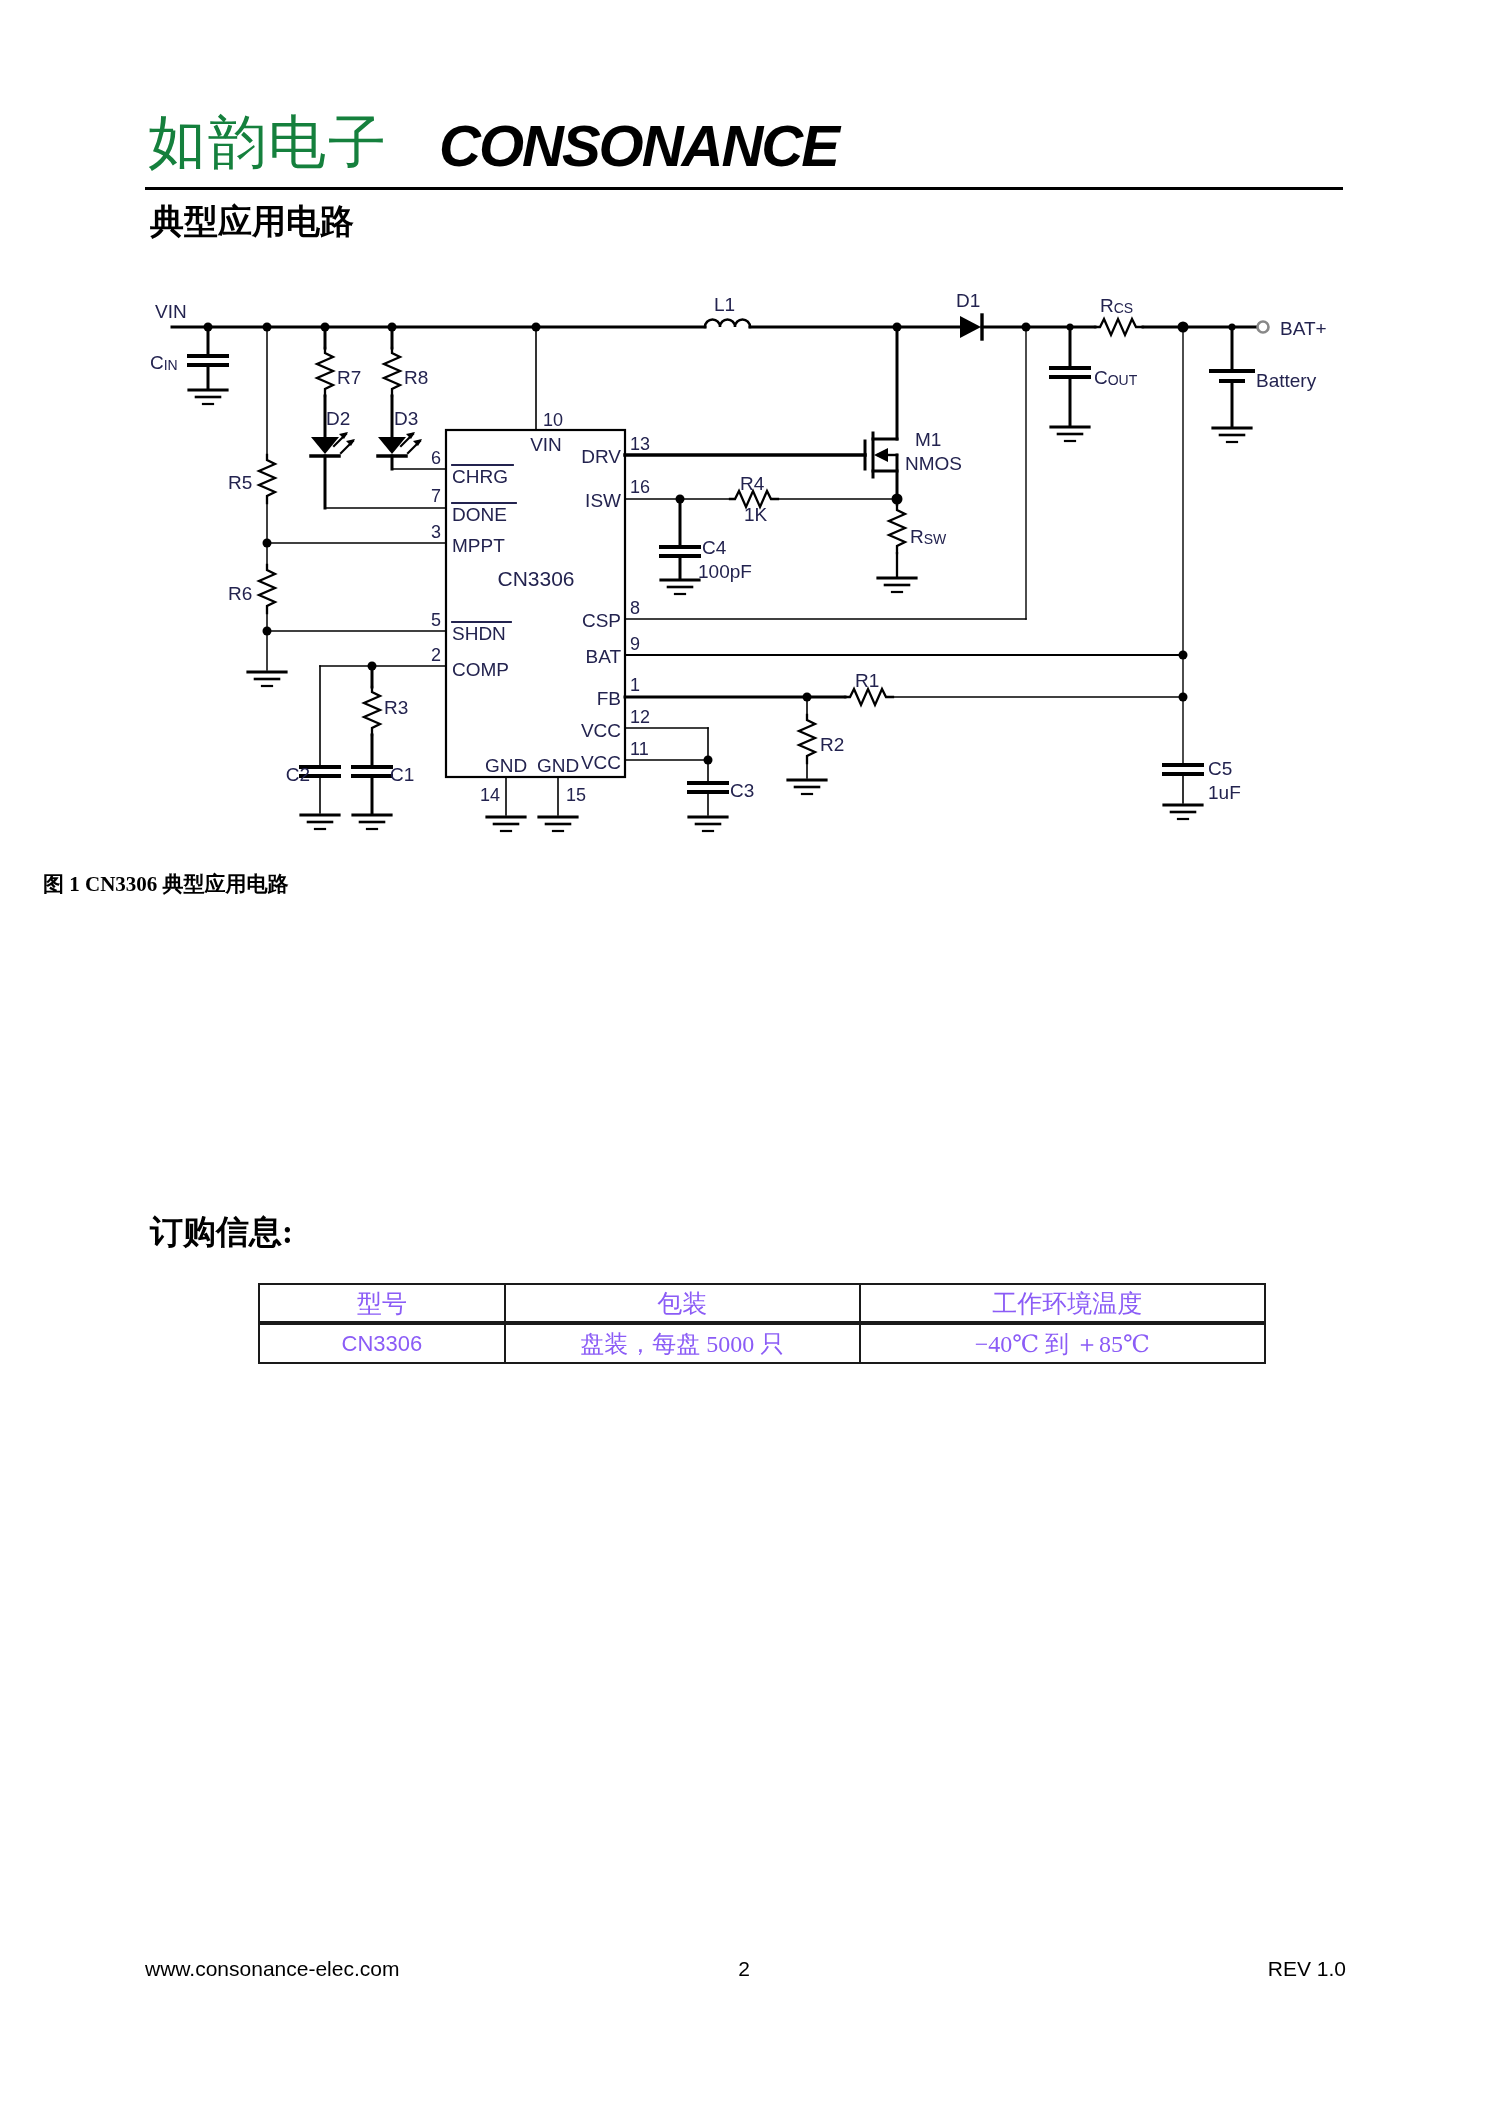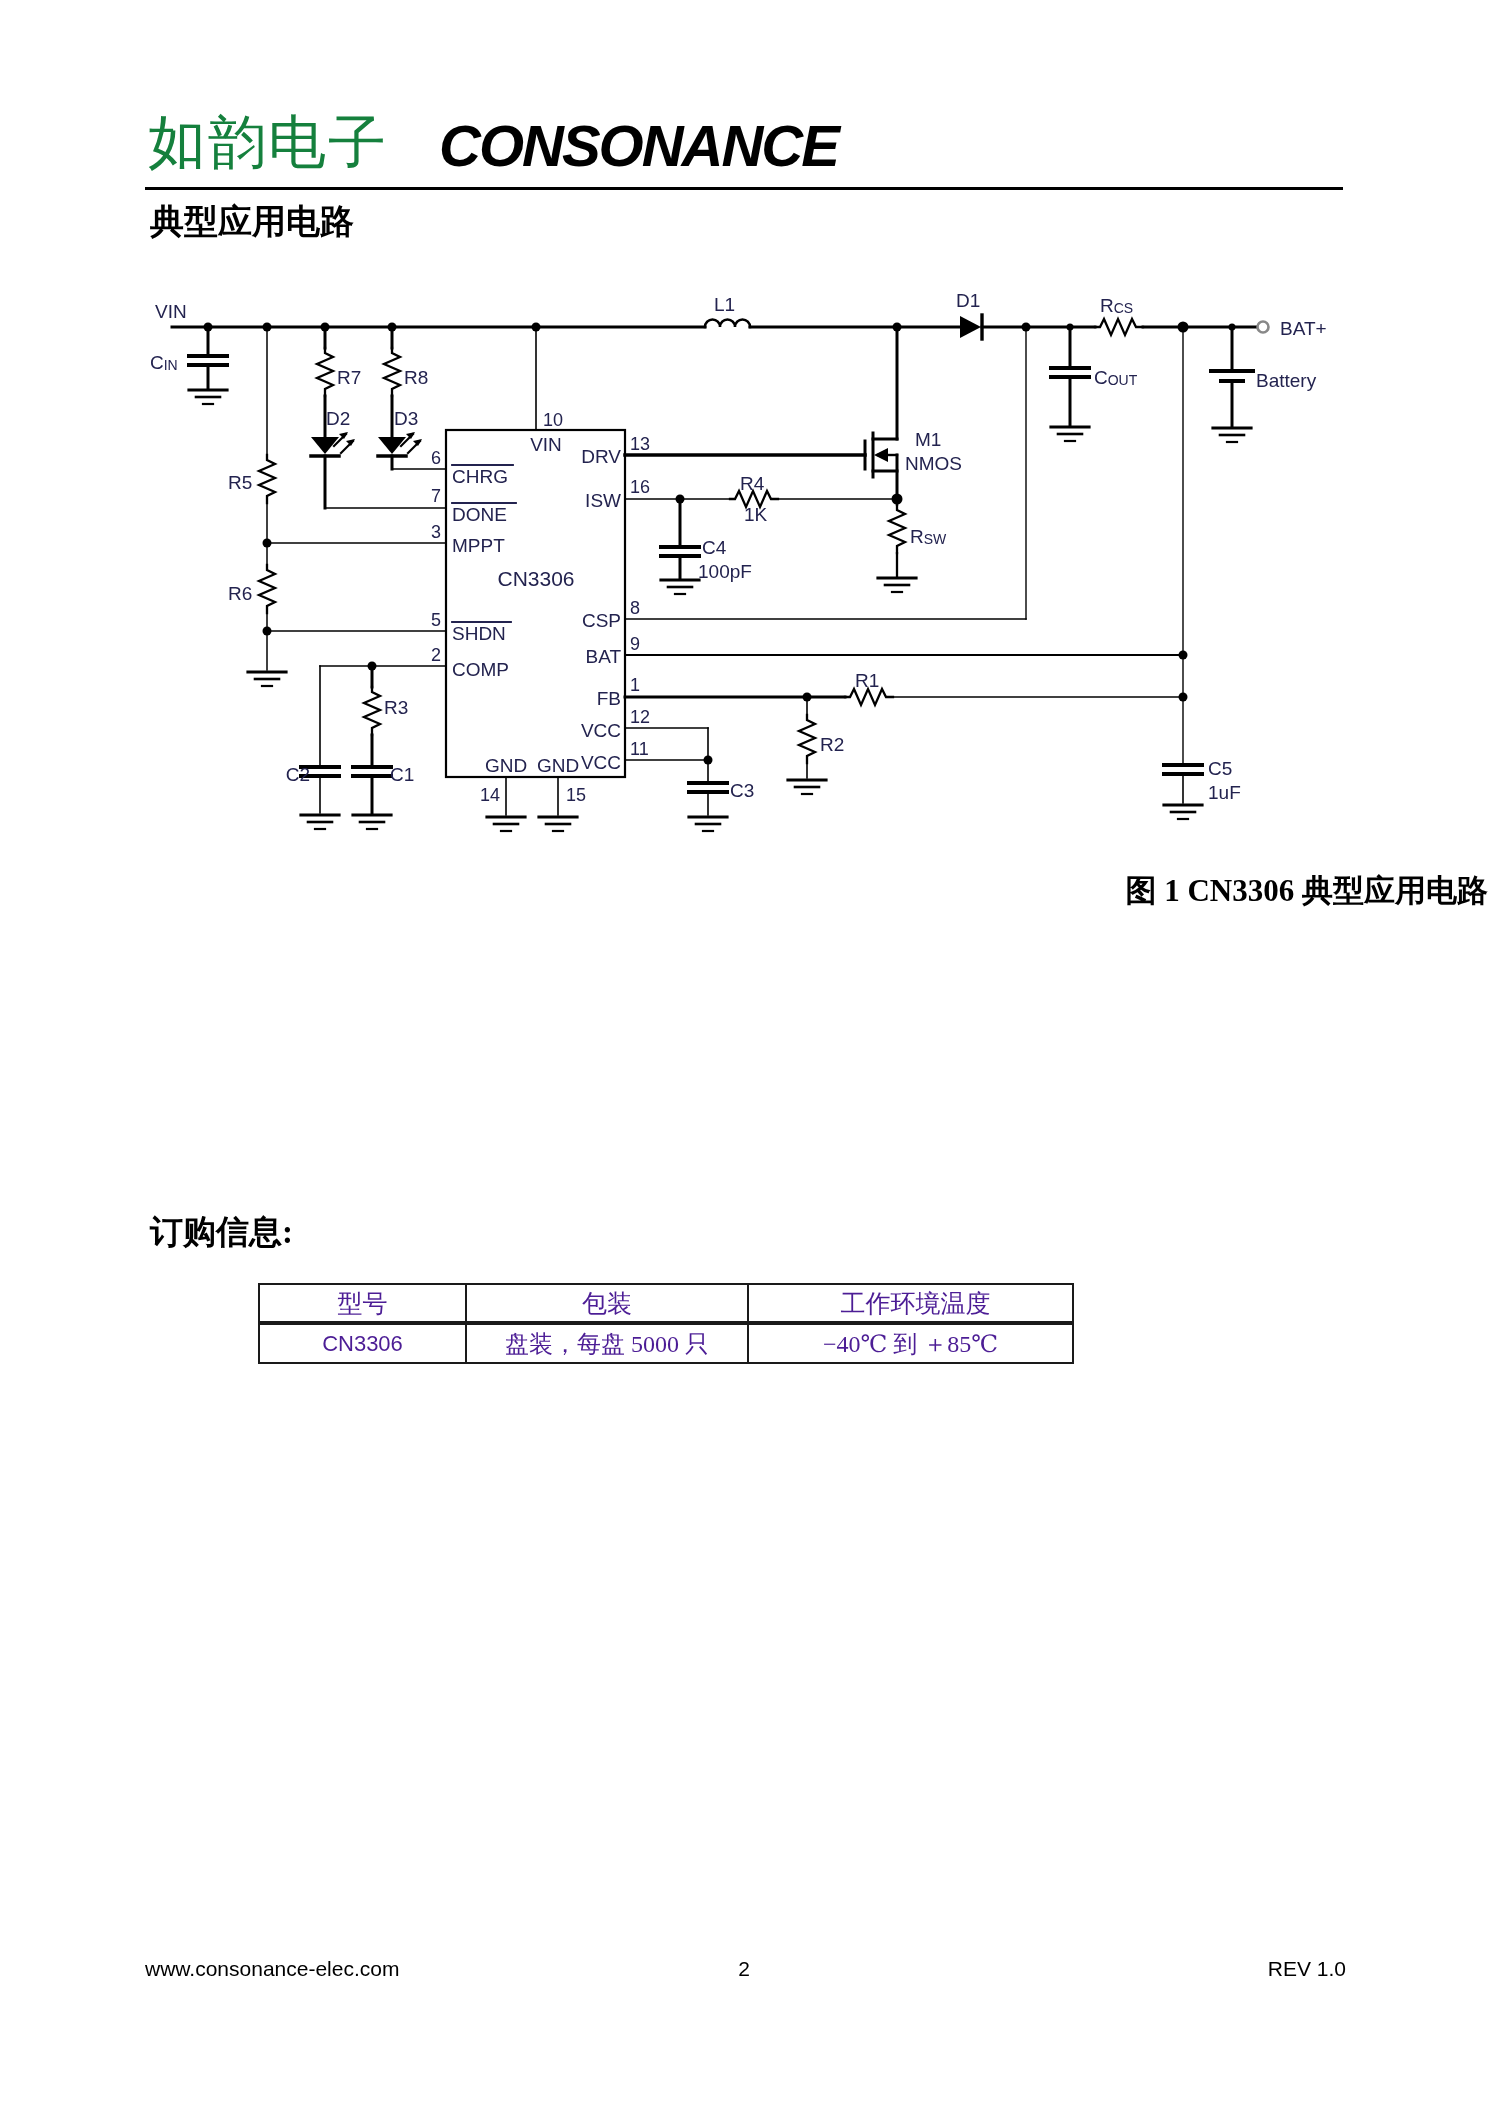--- a/index.html
+++ b/index.html
@@ -36,35 +36,35 @@
     font-size:19px; fill:#23234f;
   }
   .slabel .sub { font-size:14px; }
   .pinnum {
     font-family:"Liberation Sans", sans-serif;
     font-size:18px; fill:#23234f;
   }
   .icname { font-family:"Liberation Sans", sans-serif; font-size:21px; fill:#23234f; }
   
   .fig-caption {
-    position:absolute; left:0; top:870px; width:1488px; text-align:right;
-    font-family:"Liberation Serif", "DejaVu Serif", serif;
-    font-size:31px; font-weight:bold; color:#000;padding-left:43px;
+    position:absolute; left:0; top:870px; width:1488px; text-align:left;
+    font-family:"Liberation Serif", "DejaVu Serif", serif;
+    font-size:21px; font-weight:bold; color:#000;padding-left:43px;
   }
   
   .ordering-heading {
     position:absolute; left:150px; top:1210px;
     font-family:"Liberation Serif", "DejaVu Serif", serif;
     font-size:33px; font-weight:bold; color:#000;
   }
   table.ordering {
-    position:absolute; left:258px; top:1283px; width:816px;
+    position:absolute; left:258px; top:1283px; width:1008px;
     border-collapse:collapse;
     font-family:"Liberation Serif", "DejaVu Serif", serif;
-    color:#4c1d95;
+    color:#8b5cf6;
   }
   table.ordering th, table.ordering td {
     border:2px solid #1a1a1a; text-align:center; font-weight:normal;
   }
   table.ordering th { height:39px; font-size:25px; border-bottom-width:4px; }
   table.ordering td { height:40px; font-size:24px; }
   table.ordering td.model { font-family:"Liberation Sans", sans-serif; font-size:22px; }
   .col-model { width:247px; } .col-pkg { width:357px; } .col-temp { width:408px;padding-left:10px; }
   
   .footer-left {

